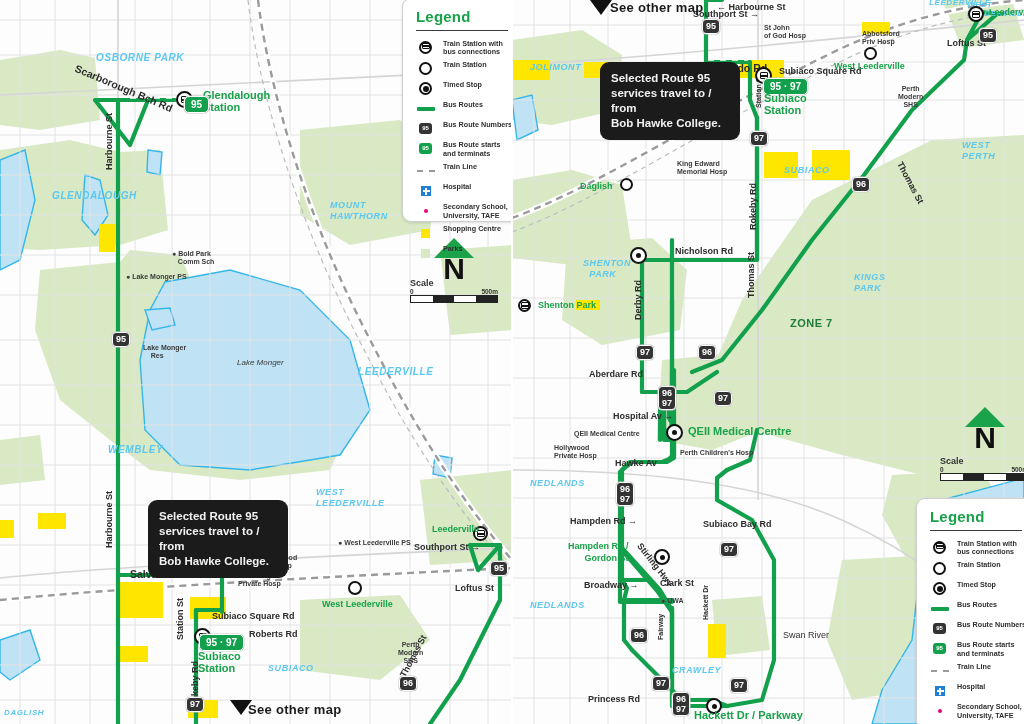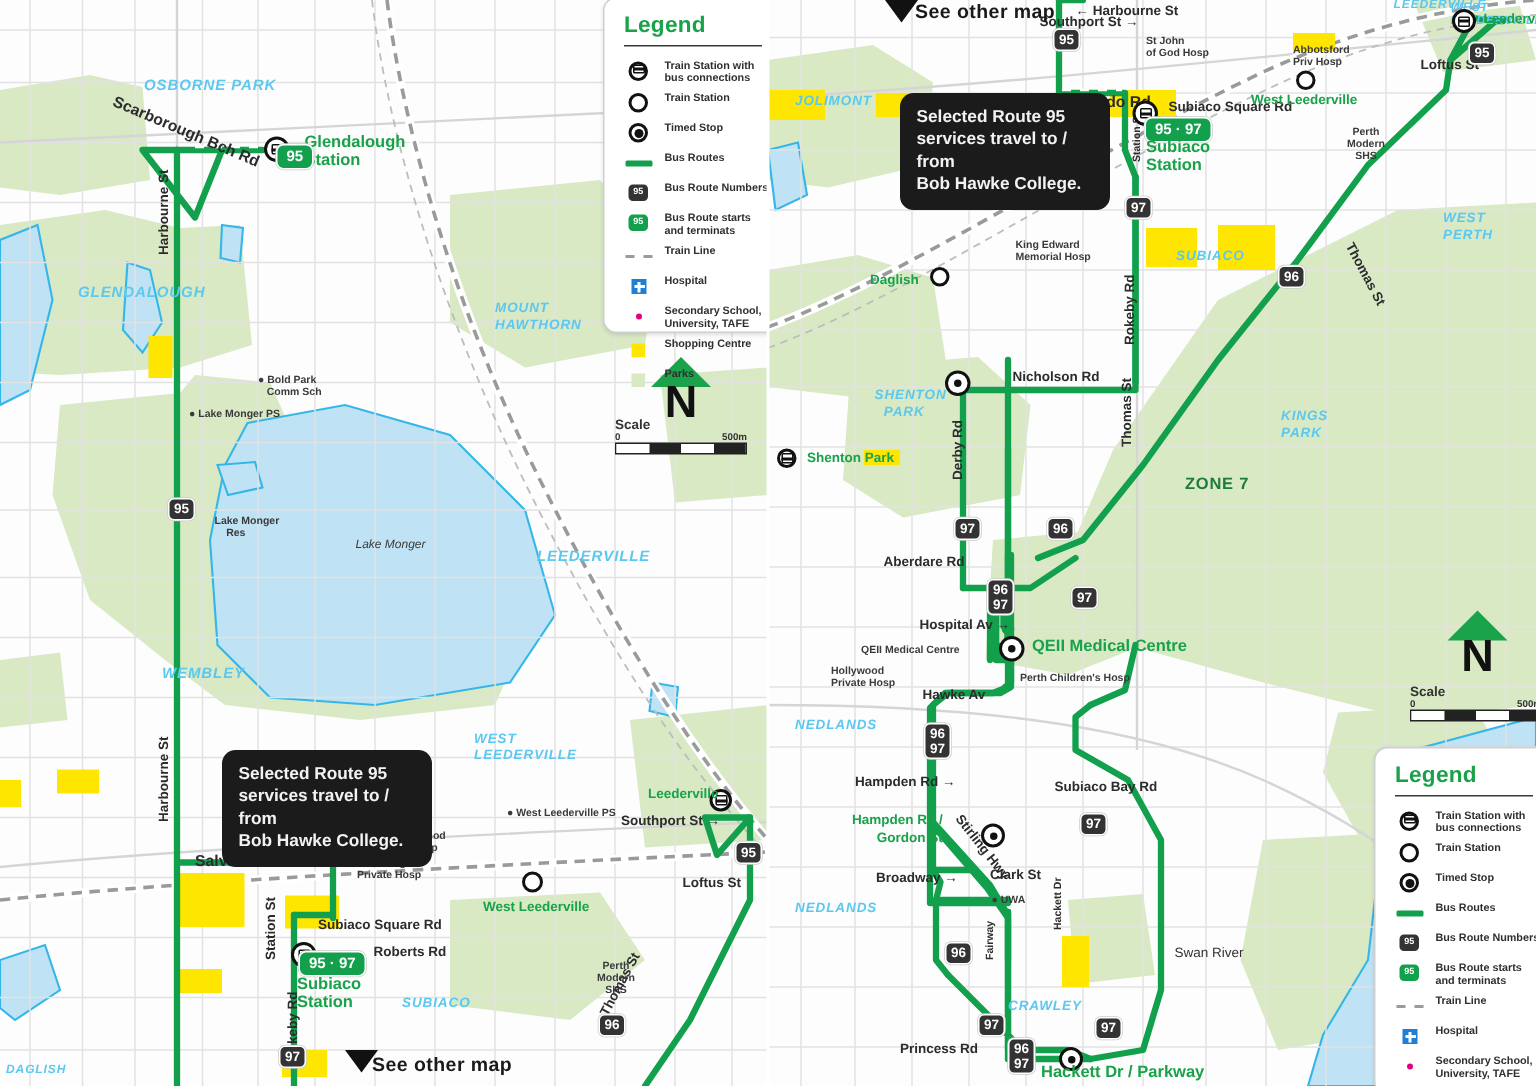--- a/index.html
+++ b/index.html
@@ -441,21 +441,21 @@
     <div class="t road sm" style="left:77px;top:369px;">Aberdare Rd</div>
     <div class="t road sm" style="left:101px;top:411px;">Hospital Av →</div>
     <div class="t road sm" style="left:103px;top:458px;">Hawke Av</div>
     <div class="t road sm" style="left:58px;top:516px;">Hampden Rd →</div>
     <div class="t road sm" style="left:191px;top:519px;">Subiaco Bay Rd</div>
     <div class="t road sm" style="left:131px;top:541px;transform:rotate(52deg);transform-origin:left top;">Stirling Hwy</div>
     <div class="t road sm" style="left:72px;top:580px;">Broadway →</div>
     <div class="t road sm" style="left:148px;top:578px;">Clark St</div>
     <div class="t road tiny" style="left:145px;top:640px;transform:rotate(-90deg);transform-origin:left top;">Fairway</div>
     <div class="t road tiny" style="left:190px;top:620px;transform:rotate(-90deg);transform-origin:left top;">Hackett Dr</div>
-    <div class="t road sm" style="left:88px;top:694px;text-align:center;">Princess Rd</div>
+    <div class="t road sm" style="left:76px;top:694px;text-align:center;">Princess Rd</div>
 
     <div class="t poi" style="left:252px;top:24px;">St John<br>of God Hosp</div>
     <div class="t poi" style="left:350px;top:30px;">Abbotsford<br>Priv Hosp</div>
     <div class="t poi" style="left:386px;top:85px;text-align:center;">Perth<br>Modern<br>SHS</div>
     <div class="t poi" style="left:165px;top:160px;">King Edward<br>Memorial Hosp</div>
     <div class="t poi" style="left:62px;top:430px;">QEII Medical Centre</div>
     <div class="t poi" style="left:42px;top:444px;">Hollywood<br>Private Hosp</div>
     <div class="t poi" style="left:168px;top:449px;">Perth Children's Hosp</div>
     <div class="t poi" style="left:149px;top:597px;">● UWA</div>
     <div class="t water-lbl b" style="left:271px;top:630px;">Swan River</div>

